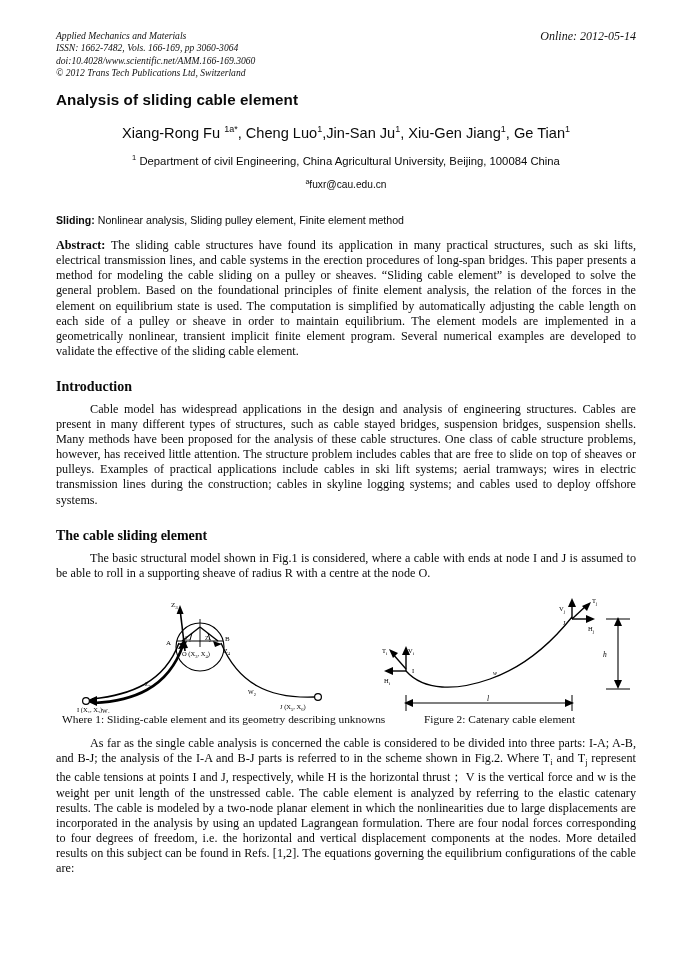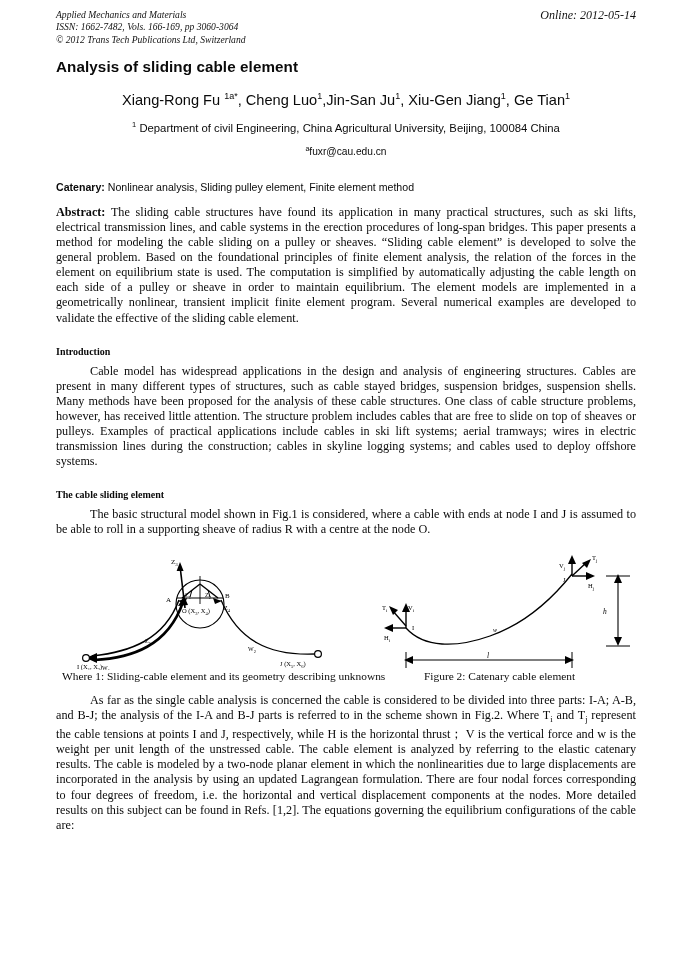--- a/index.html
+++ b/index.html
@@ -13,21 +13,21 @@
     height: 959px;
     background: #ffffff;
     overflow: hidden;
     box-sizing: border-box;
     font-family: "Liberation Serif", serif;
     color: #0a0a0a;
   }
   .content {
     position: absolute;
     left: 56px;
-    top: 9px;
+    top: 30px;
     width: 580px;
   }
 
   
   .masthead {
     position: relative;
     font-family: "Liberation Serif", serif;
     font-style: italic;
     font-size: 9.6px;
     line-height: 12.3px;
@@ -87,21 +87,21 @@
     margin-top: 12px;
     font-size: 12.2px;
     line-height: 15.1px;
     text-align: justify;
     text-justify: inter-word;
   }
   .abstract .lbl { font-weight: bold; margin-top: 22px; }
 
   .heading {
     font-weight: bold;
-    font-size: 10px;
+    font-size: 14px;
     margin-top: 20px;
     font-family: "Liberation Serif", serif;
   }
   p.body {
     margin: 7px 0 0 0;
     font-size: 12.2px;
     line-height: 15.1px;
     text-align: justify;
     text-justify: inter-word;
   }
@@ -131,40 +131,41 @@
 </style>
 </head>
 <body>
 
 <div class="page">
   <div class="content">
 
     <div class="masthead">
       <div class="line">Applied Mechanics and Materials</div>
       <div class="line">ISSN: 1662-7482, Vols. 166-169, pp 3060-3064</div>
+      <div class="line">doi:10.4028/www.scientific.net/AMM.166-169.3060</div>
       <div class="line">© 2012 Trans Tech Publications Ltd, Switzerland</div>
       <div class="online">Online: 2012-05-14</div>
     </div>
 
     <div class="title">Analysis of sliding cable element</div>
 
     <div class="authors">
       <span>Xiang-Rong Fu </span><sup>1a*</sup><span>, </span><span>Cheng Luo</span><sup>1</sup><span>,</span><span>Jin-San Ju</span><sup>1</sup><span>, </span><span>Xiu-Gen Jiang</span><sup>1</sup><span>, </span><span>Ge Tian</span><sup>1</sup>
     </div>
 
     <div class="affiliation">
       <sup>1</sup><span> Department of civil Engineering, China Agricultural University, Beijing, 100084 China</span>
     </div>
 
     <div class="email">
       <sup>a</sup><span>fuxr@cau.edu.cn</span>
     </div>
 
     <div class="keywords">
-      <span class="lbl">Catenary:</span><span> Nonlinear analysis, Sliding pulley element, Finite element method</span>
+      <span class="lbl">Sliding:</span><span> Nonlinear analysis, Sliding pulley element, Finite element method</span>
     </div>
 
     <div class="abstract">
       <span class="lbl">Abstract:</span><span> The sliding cable structures have found its application in many practical structures, such as ski lifts, electrical transmission lines, and cable systems in the erection procedures of long-span bridges. This paper presents a method for modeling the cable sliding on a pulley or sheaves. “Sliding cable element” is developed to solve the general problem. Based on the foundational principles of finite element analysis, the relation of the forces in the element on equilibrium state is used. The computation is simplified by automatically adjusting the cable length on each side of a pulley or sheave in order to maintain equilibrium. The element models are implemented in a geometrically nonlinear, transient implicit finite element program. Several numerical examples are developed to validate the effective of the sliding cable element.</span>
     </div>
 
     <div class="heading">Introduction</div>
     <p class="body indent">Cable model has widespread applications in the design and analysis of engineering structures. Cables are present in many different types of structures, such as cable stayed bridges, suspension bridges, suspension shells. Many methods have been proposed for the analysis of these cable structures. One class of cable structure problems, however, has received little attention. The structure problem includes cables that are free to slide on top of sheaves or pulleys. Examples of practical applications include cables in ski lift systems; aerial tramways; wires in electric transmission lines during the construction; cables in skyline logging systems; and cables used to deploy offshore systems.</p>
 
     <div class="heading">The cable sliding element</div>

